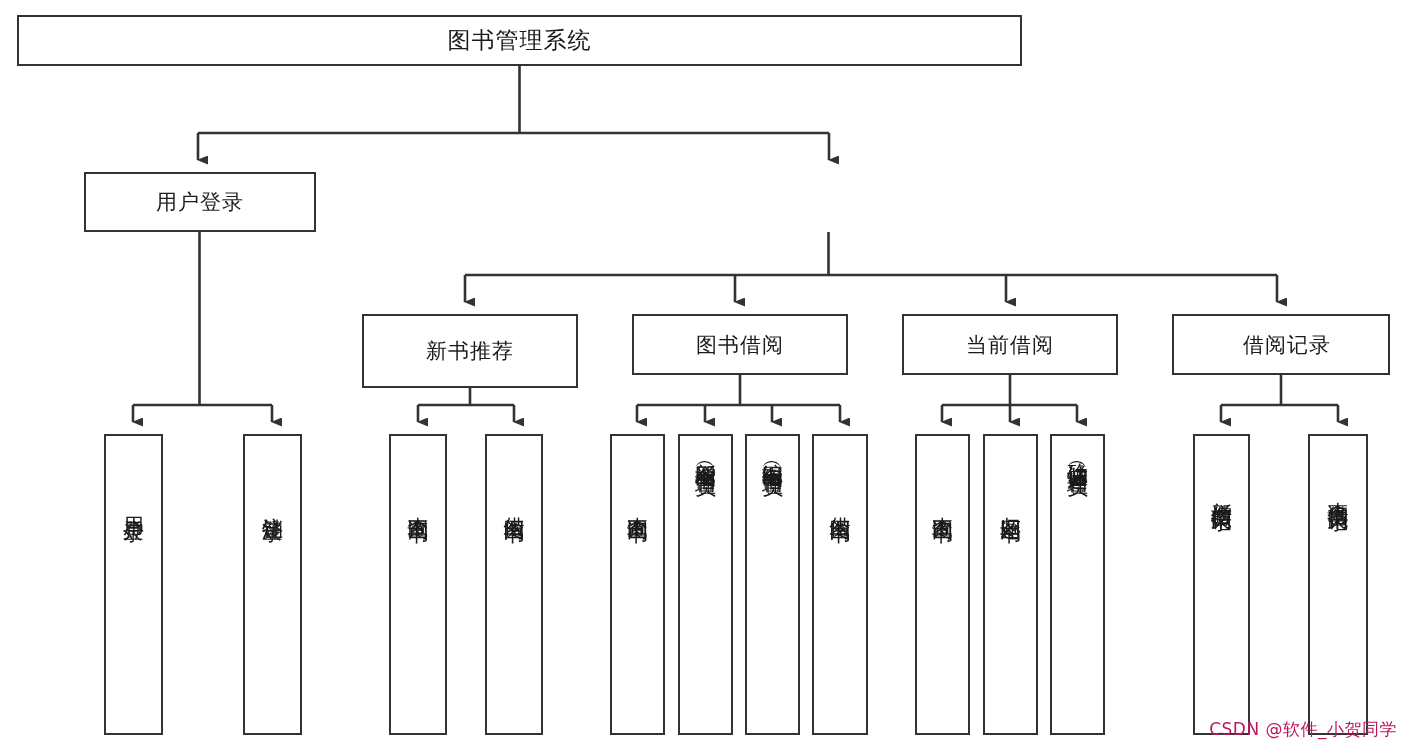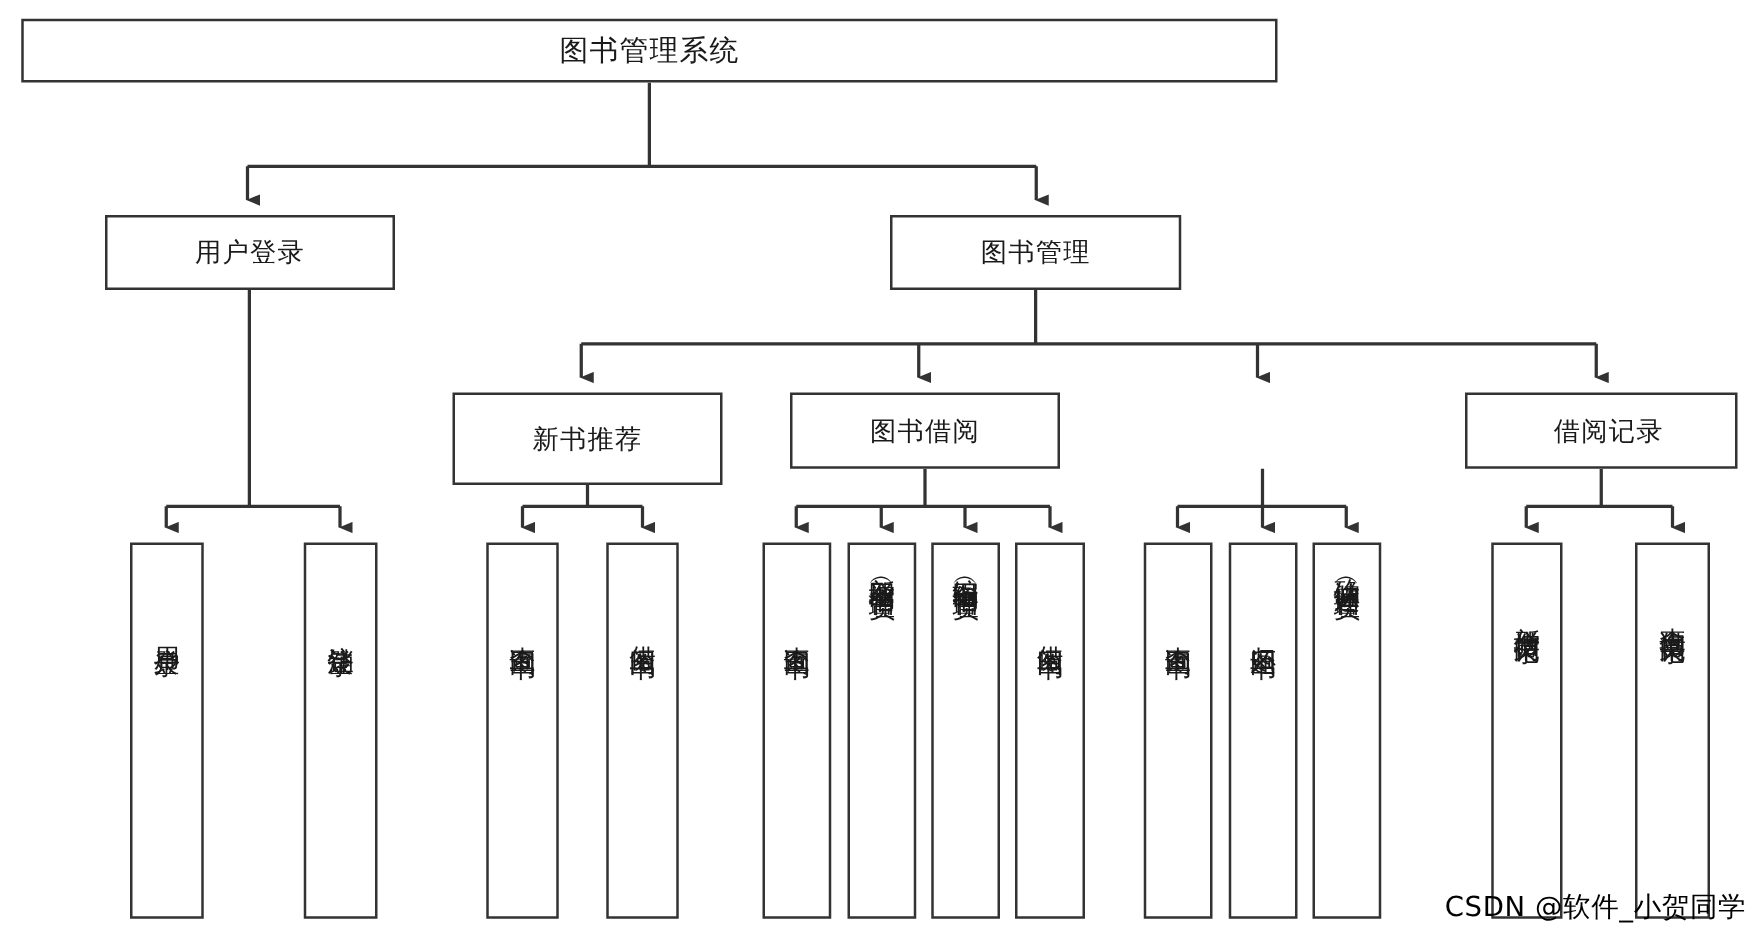--- a/index.html
+++ b/index.html
@@ -62,22 +62,22 @@
   .node.vert.mid2 .vlabel {
     margin-top: 45px;
   }
   .node.root {
     font-size: 23px;
   }
   #watermark {
     position: absolute;
     right: 8px;
     bottom: 6px;
-    font-size: 22px;
-    color: #000000;
+    font-size: 17px;
+    color: #be185d;
     white-space: nowrap;
     letter-spacing: 0.5px;
   }
 </style>
 </head>
 <body>
 
 <div id="canvas">
 
   <svg id="wires" viewBox="0 0 1405 747" xmlns="http://www.w3.org/2000/svg">
@@ -130,29 +130,29 @@
     </g>
   </svg>
 
   <div class="node horiz root" style="left:17px; top:15px; width:1005px; height:51px;">
     <span>图书管理系统</span>
   </div>
 
   <div class="node horiz" style="left:84px; top:172px; width:232px; height:60px;">
     <span>用户登录</span>
   </div>
-  <div class="node horiz" style="left:712px; top:172px; width:233px; height:60px;">
-    <span>图书管理</span>
-  </div>
 
   <div class="node horiz" style="left:362px; top:314px; width:216px; height:74px;">
     <span>新书推荐</span>
   </div>
   <div class="node horiz" style="left:632px; top:314px; width:216px; height:61px;text-align:center;">
     <span>图书借阅</span>
+  </div>
+  <div class="node horiz" style="left:902px; top:314px; width:216px; height:61px;">
+    <span>当前借阅</span>
   </div>
   <div class="node horiz" style="left:1172px; top:314px; width:218px; height:61px;padding-left:12px;">
     <span>借阅记录</span>
   </div>
 
   <div class="node vert mid" style="left:104px; top:434px; width:59px; height:301px;">
     <span class="vlabel">用户登录</span>
   </div>
   <div class="node vert mid" style="left:243px; top:434px; width:59px; height:301px;">
     <span class="vlabel">注销登录</span>

